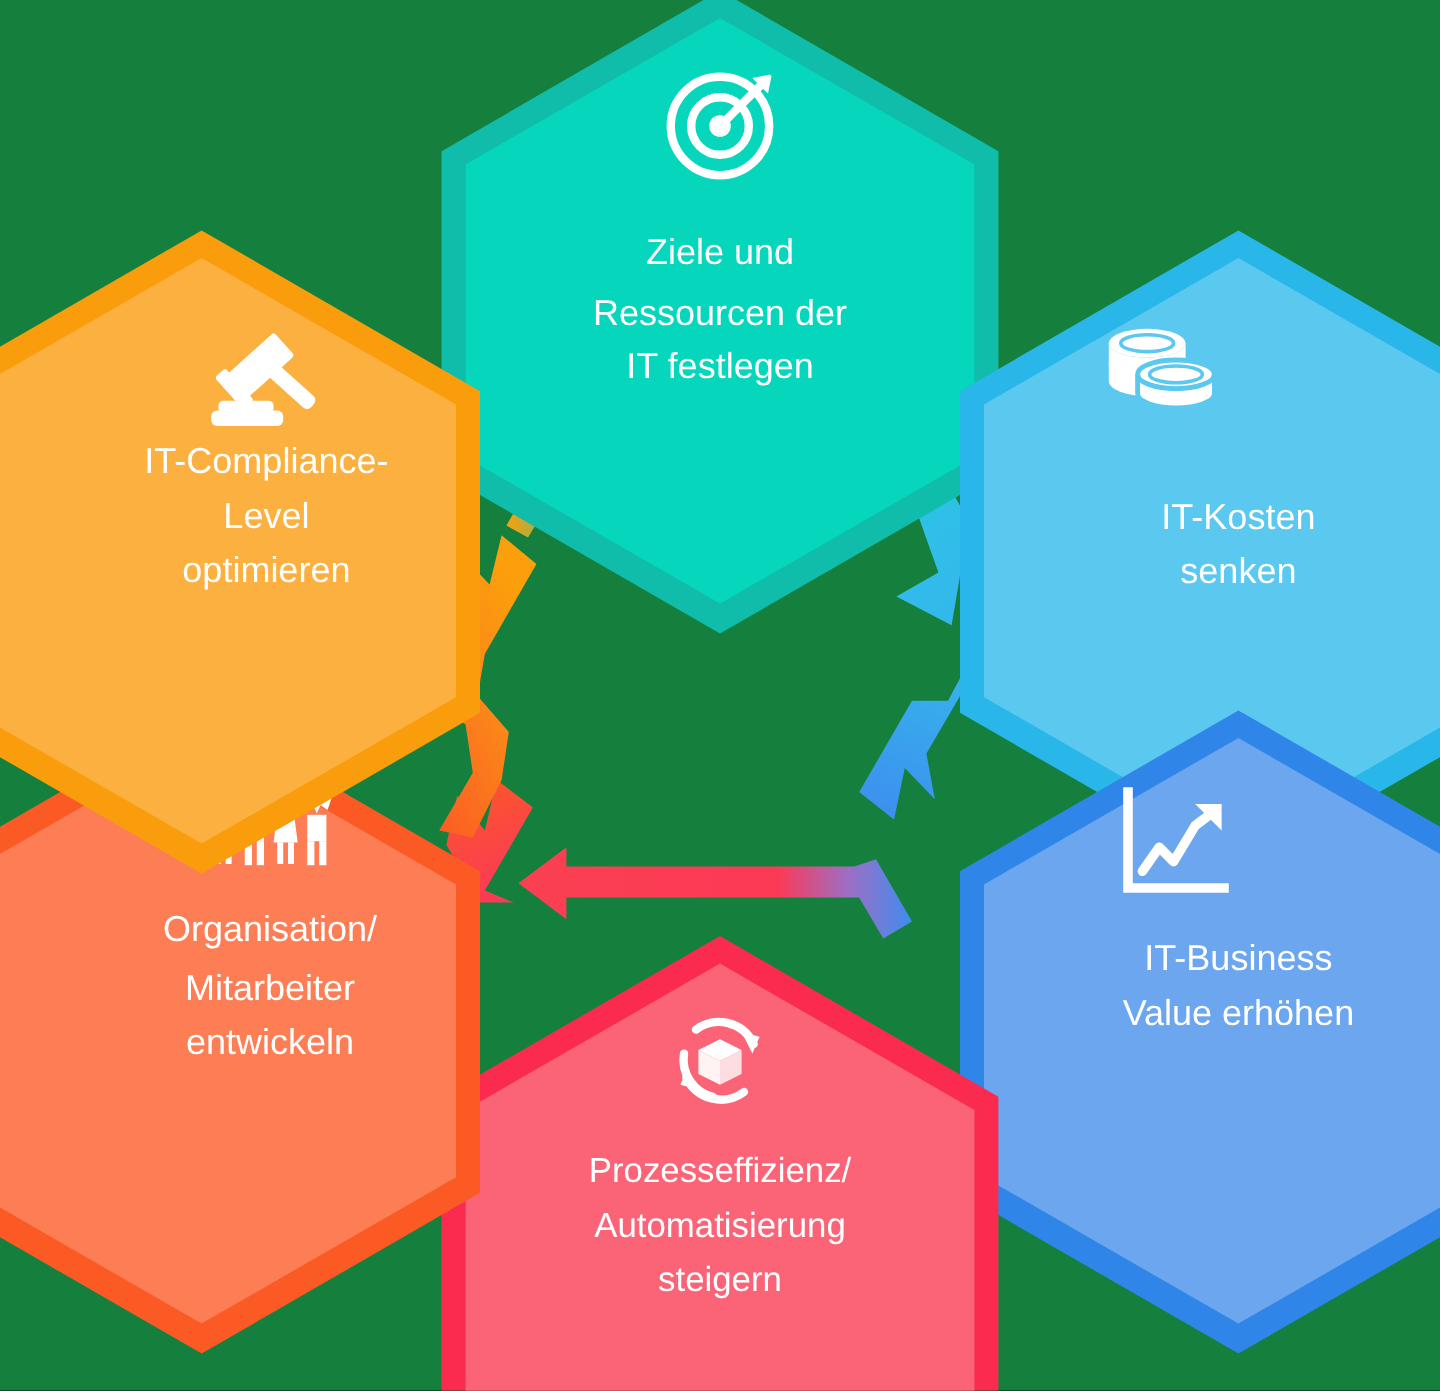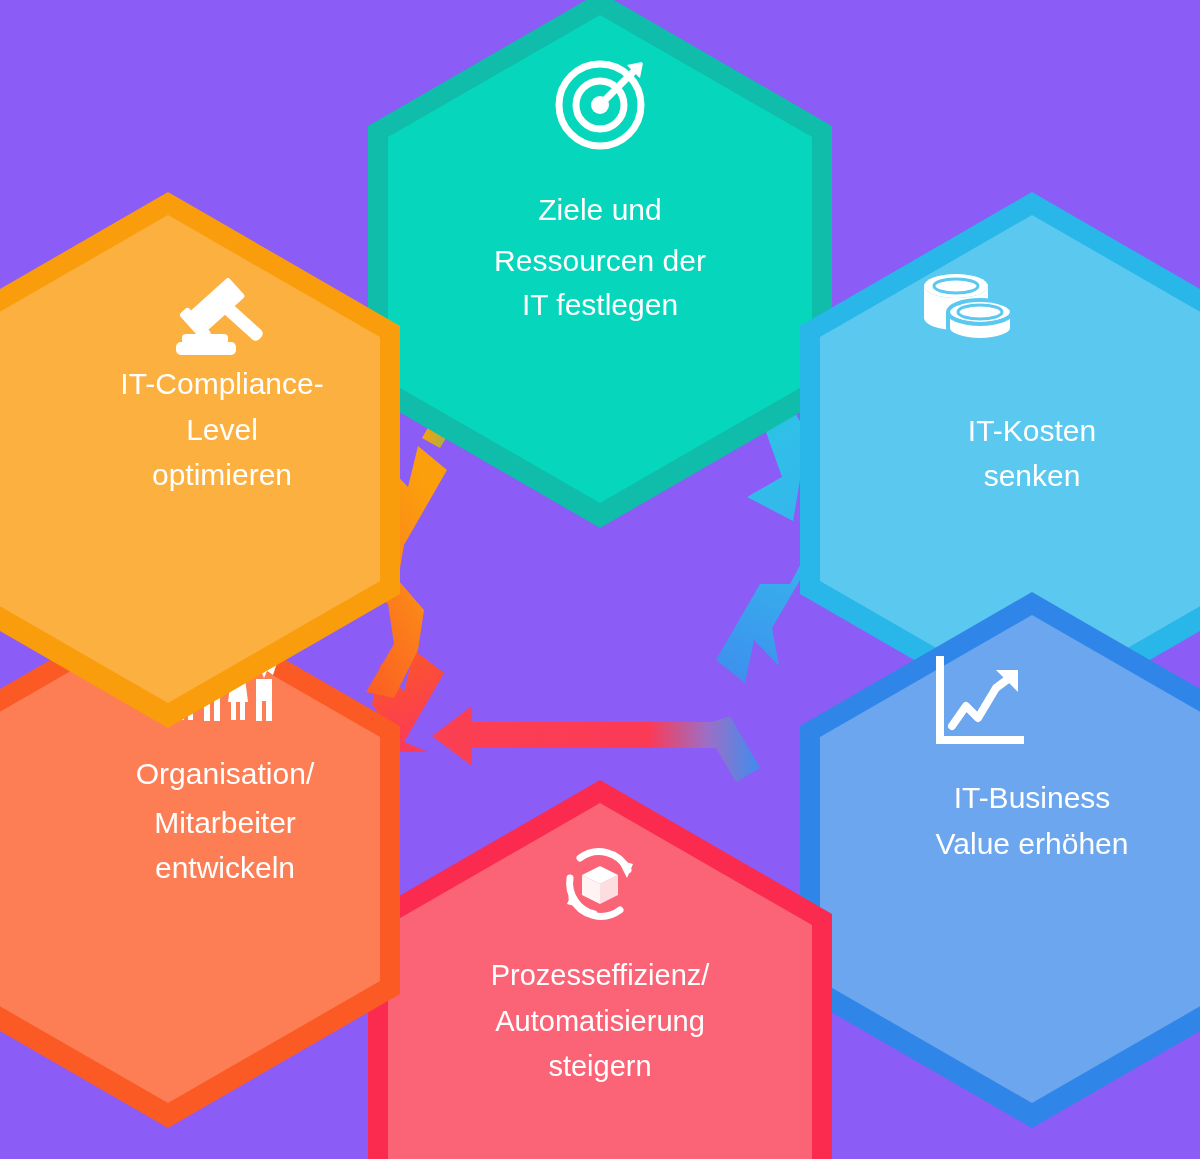--- a/index.html
+++ b/index.html
@@ -10,21 +10,21 @@
   body {
     width: 1200px;
     height: 1159px;
     font-family: "Liberation Sans", sans-serif;
     overflow: hidden;
   }
   #stage {
     position: relative;
     width: 1200px;
     height: 1159px;
-    background: #8b5cf6;
+    background: #15803d;
   }
   #diagram-svg {
     position: absolute;
     left: 0;
     top: 0;
     width: 1200px;
     height: 1159px;
     display: block;
   }
   .hex-label {

